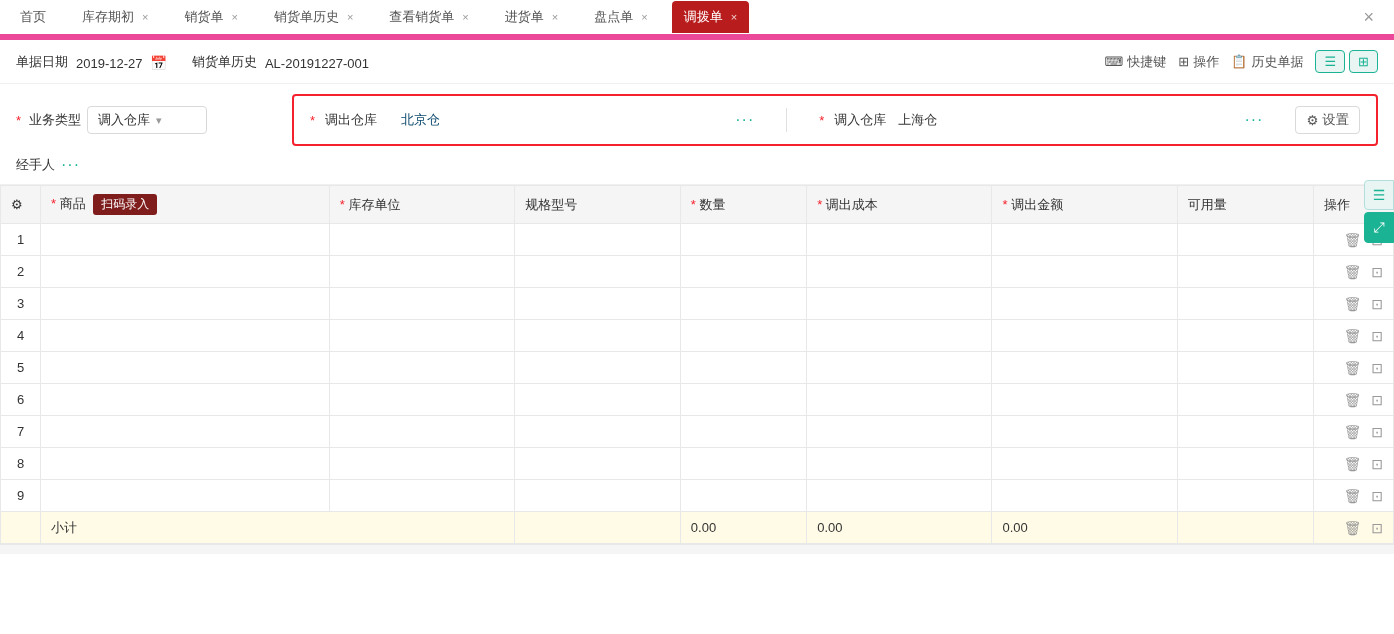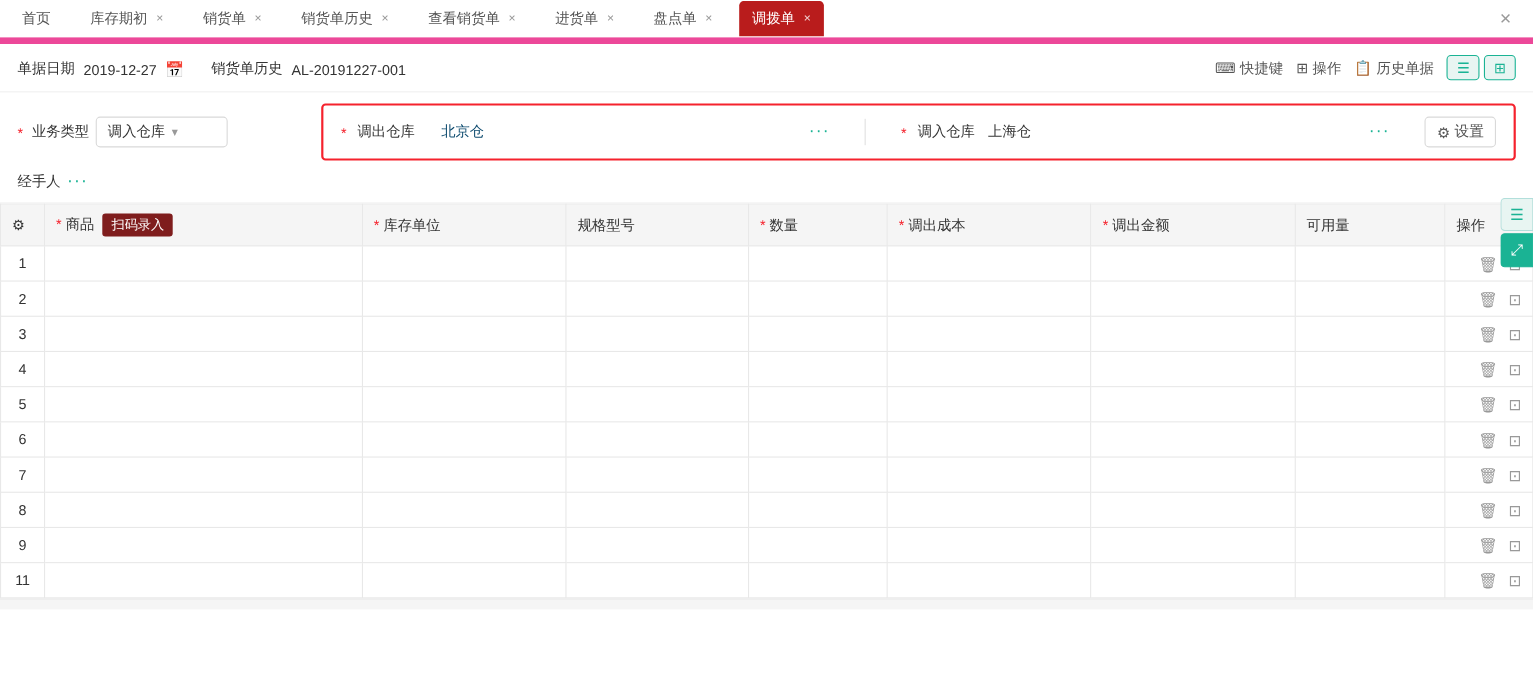--- a/index.html
+++ b/index.html
@@ -547,34 +547,33 @@
         <td></td>
         <td></td>
         <td></td>
         <td></td>
         <td></td>
         <td class="ops-col">
           <span class="op-icon">🗑</span>
           <span class="op-icon">⊡</span>
         </td>
       </tr>
-          <tr>
-        <td class="row-num">11</td>
-        <td></td>
-        <td></td>
-        <td></td>
-        <td></td>
-        <td></td>
-        <td></td>
-        <td></td>
-        <td class="ops-col">
-          <span class="op-icon">🗑</span>
-          <span class="op-icon">⊡</span>
-        </td>
-      </tr>
+          <tr class="subtotal-row">
+    <td class="row-num"></td>
+    <td colspan="2" style="color:#333;">小计</td>
+    <td></td>
+    <td style="color:#333;">0.00</td>
+    <td style="color:#333;">0.00</td>
+    <td style="color:#333;">0.00</td>
+    <td></td>
+    <td class="ops-col">
+      <span class="op-icon">🗑</span>
+      <span class="op-icon">⊡</span>
+    </td>
+  </tr>
         </tbody>
     </table>
   </div>
 
   <div class="table-bottom-bar"></div>
 </div>
 
 <div class="right-float">
   <div class="float-btn">☰</div>
   <div class="float-btn green">⤢</div>

